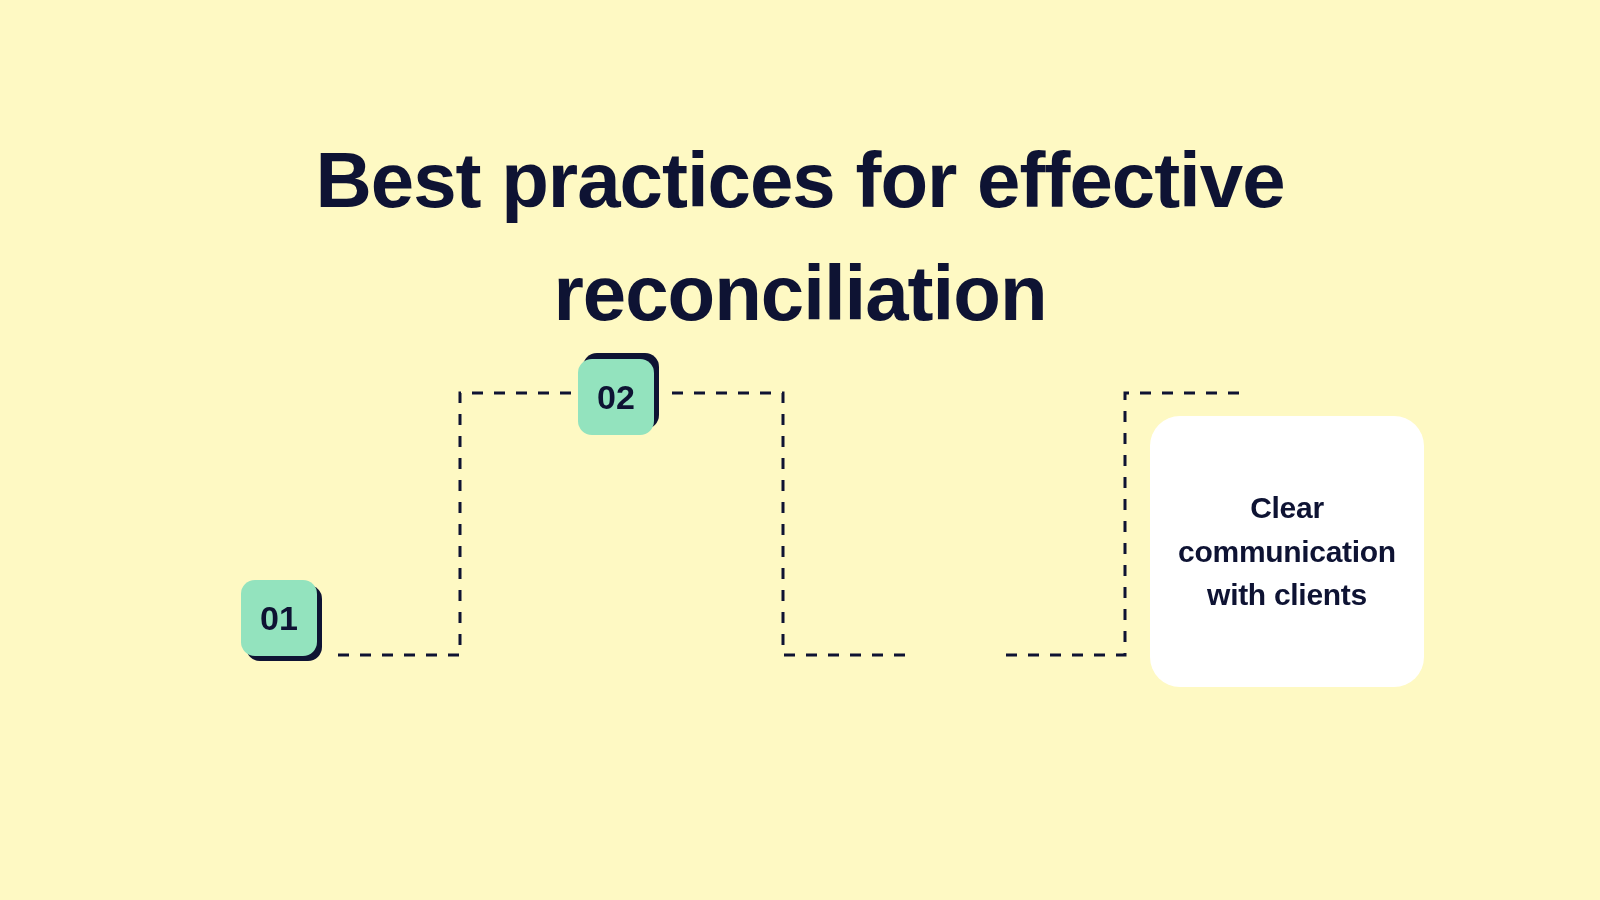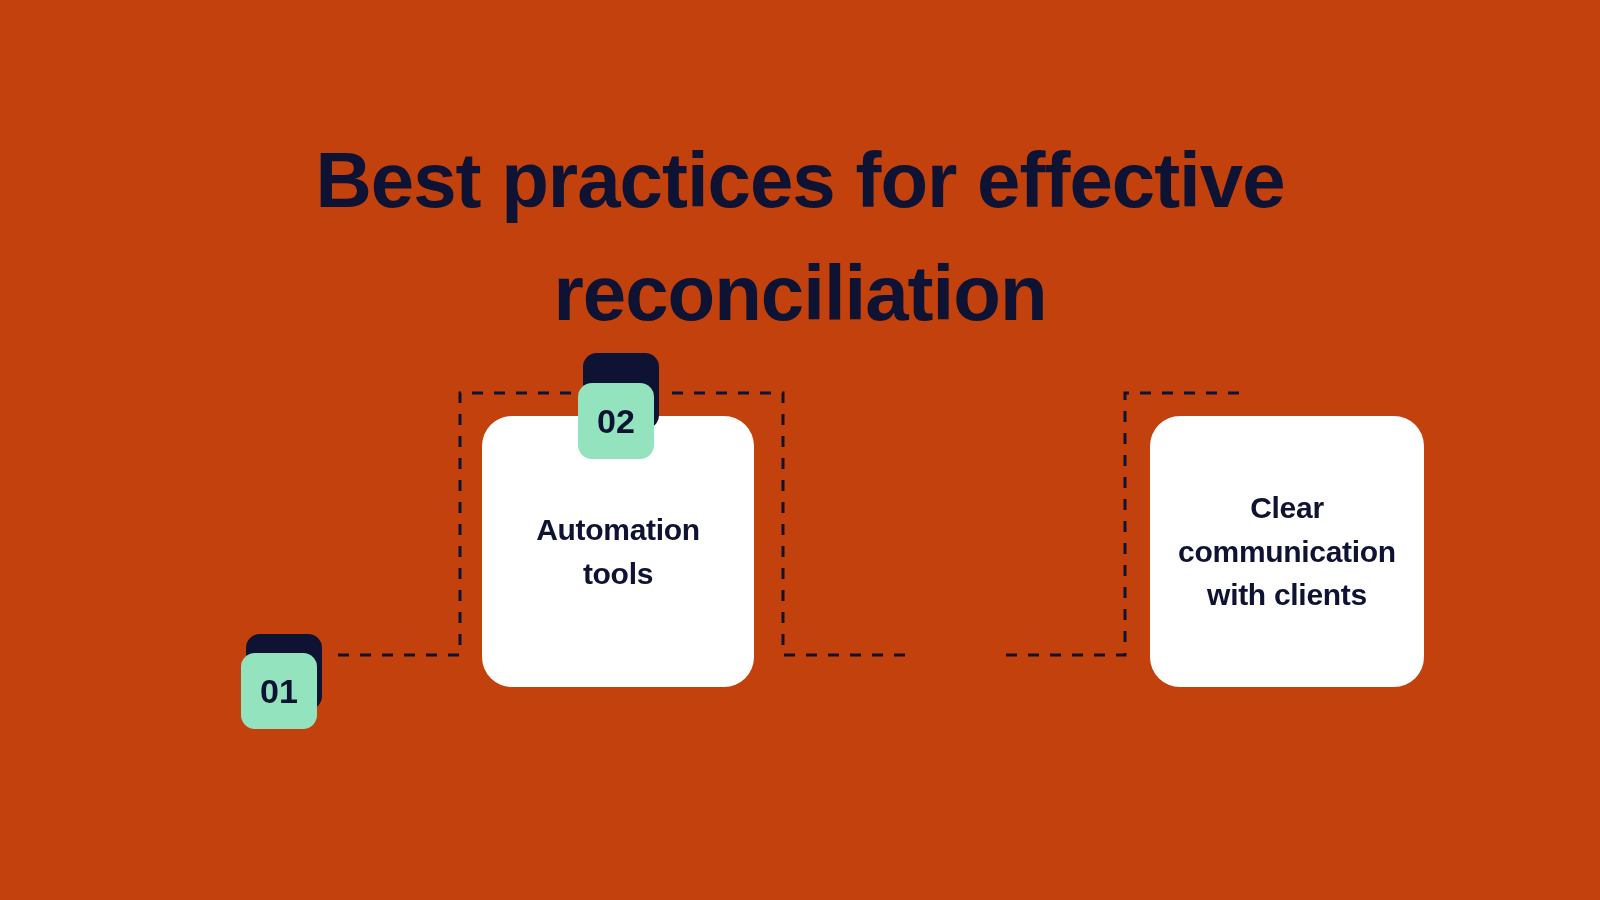--- a/index.html
+++ b/index.html
@@ -10,21 +10,21 @@
     width: 1600px;
     height: 900px;
     overflow: hidden;
     font-family: "Liberation Sans", sans-serif;
   }
 
   #slide {
     position: relative;
     width: 1600px;
     height: 900px;
-    background: #c2410c;
+    background: #fef9c3;
     overflow: hidden;
   }
 
   
   #title {
     position: absolute;
     left: 160px;
     top: 72px;
     width: 1280px;
     text-align: center;
@@ -112,36 +112,35 @@
   }
   .badge .chip {
     position: absolute;
     width: 76px;
     height: 76px;
     border-radius: 14px;
     background: #93e3be;
     display: flex;
     align-items: center;
     justify-content: center;
-    margin-top: 24px;
   }
   .badge .num {
     color: #0e1333;
     font-family: "Liberation Sans", sans-serif;
     font-weight: bold;
     font-size: 34px;
     letter-spacing: 0px;
     line-height: 1;
   }
   
   .badge.below .chip { left: -5px; top: -5px; }
   
   .badge.above .chip { left: -5px; top: 6px; }
 
-  #badge-1 { left: 246px; top: 634px; }
+  #badge-1 { left: 246px; top: 585px; }
   #badge-2 { left: 583px; top: 353px; }
   #badge-3 { left: 916px; top: 607px; }
   #badge-4 { left: 1251px; top: 353px; }
 </style>
 </head>
 <body>
 
 <div id="slide">
 
   <h1 id="title">Best practices for effective reconciliation</h1>
@@ -155,23 +154,20 @@
     <path d="M 1006 655 L 1125 655 L 1125 393 L 1246 393" fill="none" stroke="#0e1333" stroke-width="3" stroke-dasharray="11 11" stroke-linecap="butt"></path>
   </svg>
 
   <div class="badge below" id="badge-1">
     <div class="shadow"></div>
     <div class="chip">
       <span class="num">01</span>
     </div>
   </div>
 
-  <div class="card" id="card-2">
-    <div class="card-title">Automation tools</div>
-  </div>
   <div class="badge above" id="badge-2">
     <div class="shadow"></div>
     <div class="chip">
       <span class="num">02</span>
     </div>
   </div>
 
 
   <div class="card" id="card-4">
     <div class="card-title">Clear communication with clients</div>

